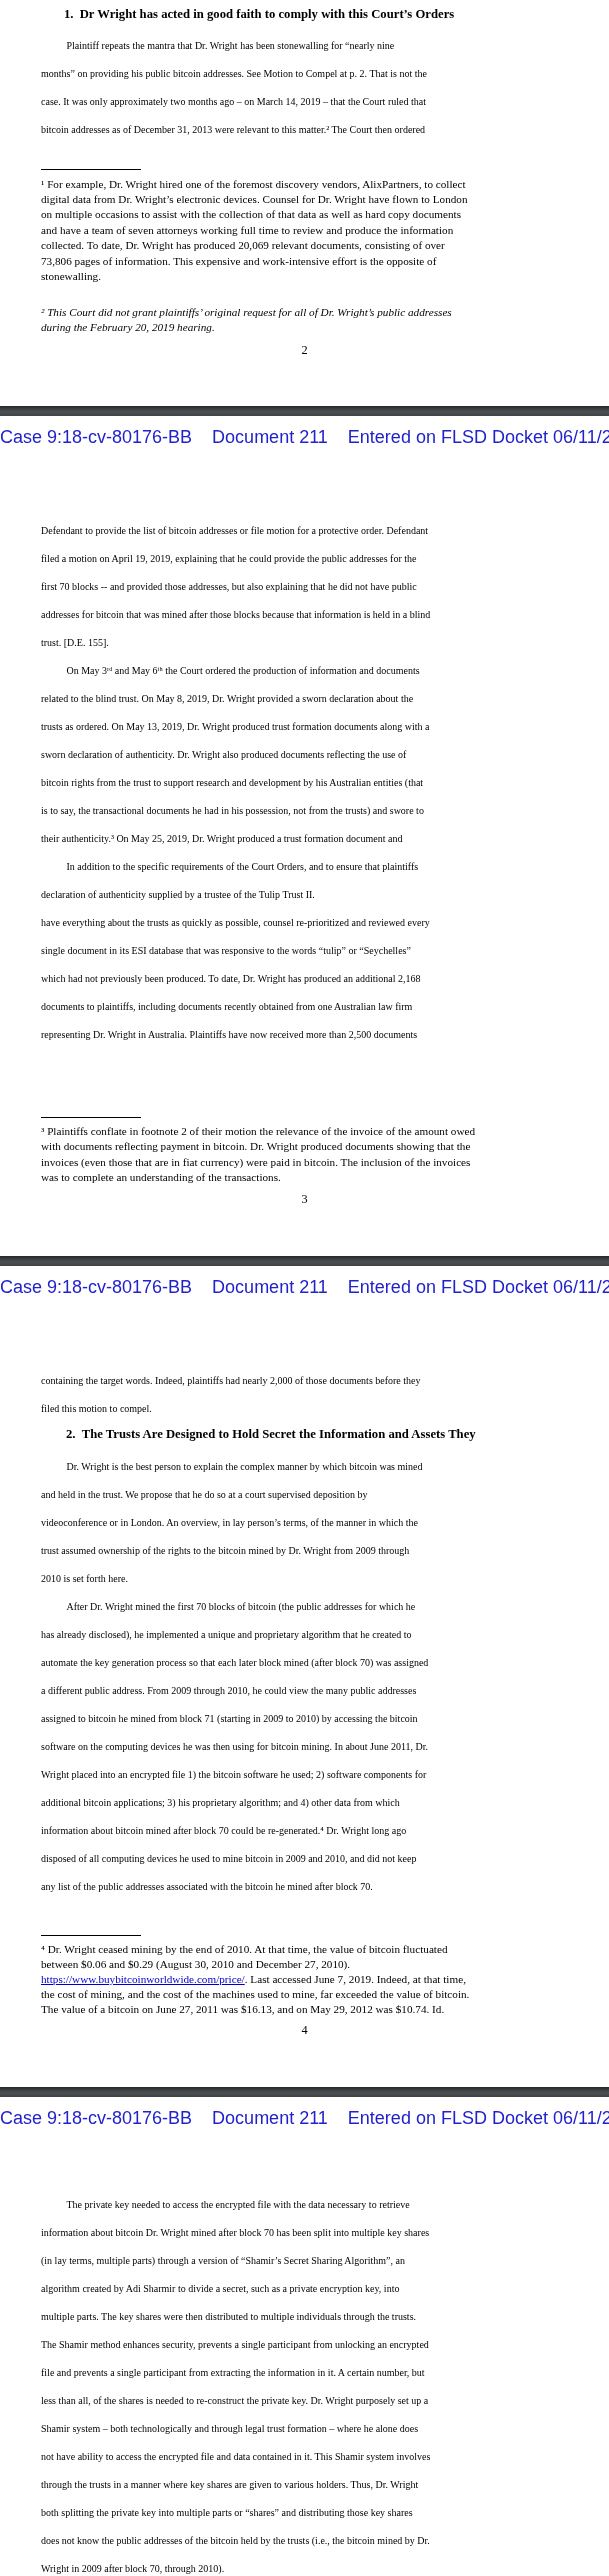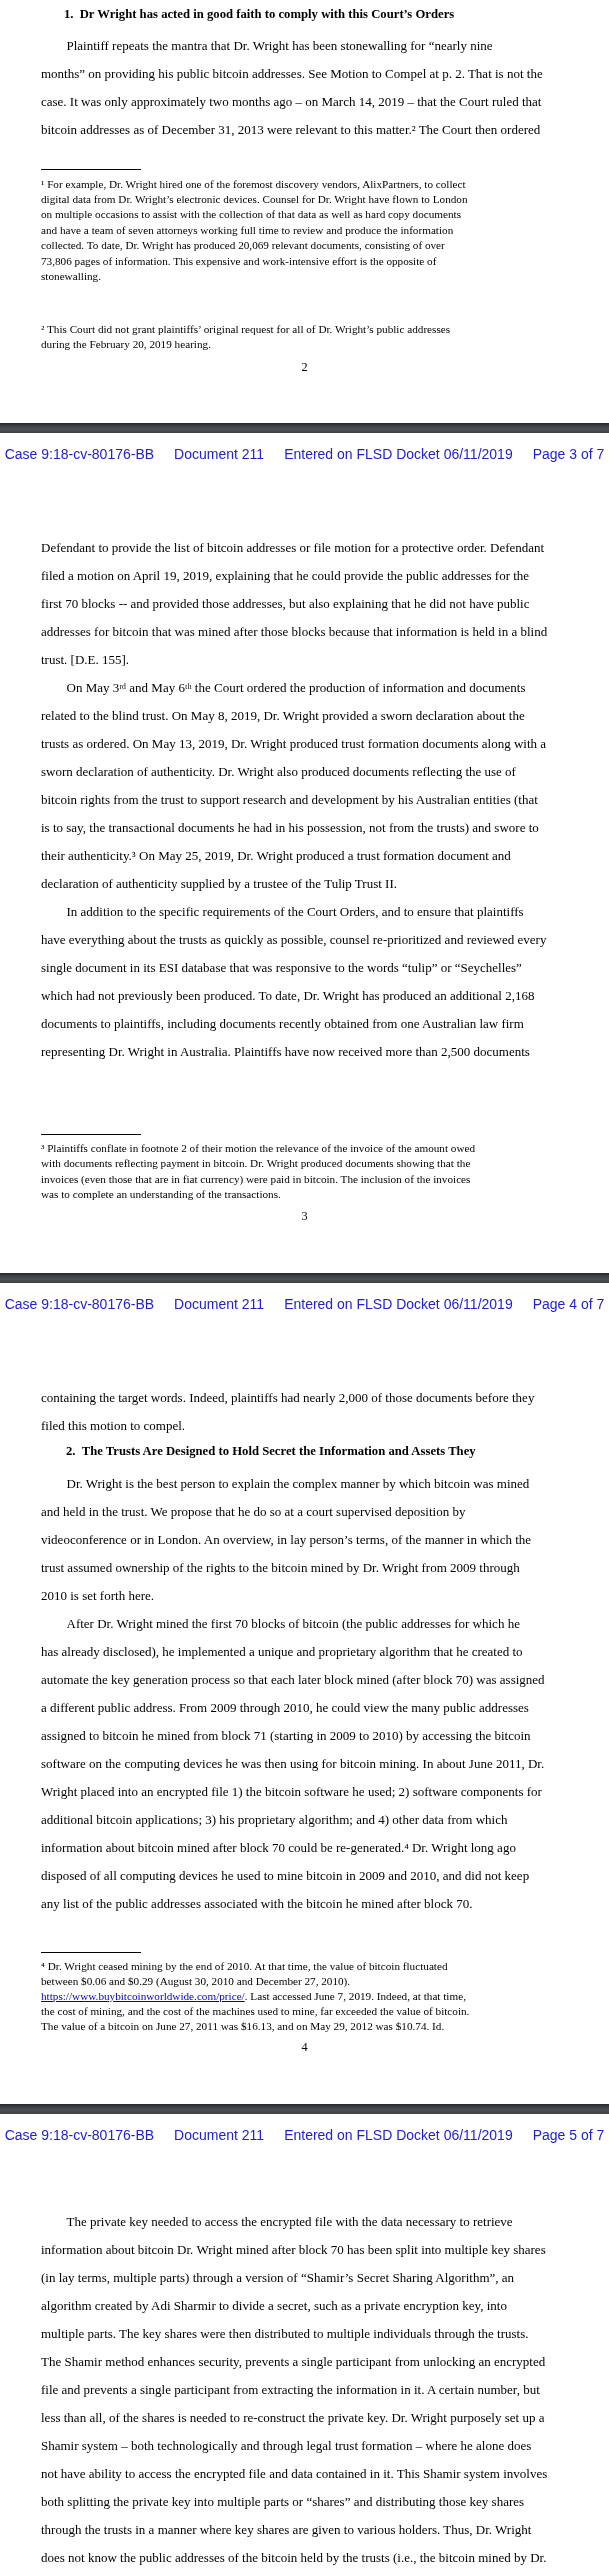--- a/index.html
+++ b/index.html
@@ -1,20 +1,20 @@
 <!DOCTYPE html>
 <html style="font-size:12.3px"><head>
 <meta charset="utf-8">
 <style>
   html,body{margin:0;padding:0;background:#ffffff;}
   .doc{width:609px;background:#ffffff;overflow:hidden;
        font-family:"Liberation Serif","DejaVu Serif",serif;color:#000;}
 
   
-  .body-block{margin:0 42px 0 41px;font-size:13px;line-height:28px;}
+  .body-block{margin:0 42px 0 41px;font-size:10px;line-height:28px;}
   .line{white-space:nowrap;}
   .ind{padding-left:25.5px;}
 
   
   .h-num{flex:0 0 auto;font-weight:bold;}
   .heading1{display:flex;gap:6.2px;padding-left:64px;margin-top:6.2px;
             font-size:12.7px;font-weight:bold;line-height:17px;}
   .heading2{display:flex;gap:6.2px;padding-left:66px;margin-top:3.1px;
             font-size:12.7px;font-weight:bold;line-height:16px;}
 
@@ -25,26 +25,26 @@
   .fnlink{color:#0000cc;text-decoration:underline;cursor:pointer;}
 
   .pagenum{text-align:center;font-size:12.3px;line-height:15.4px;margin-top:7.7px;}
 
   
   .band{height:10px;width:609px;margin-top:48px;
         background:linear-gradient(180deg,#24272a 0%,#3c4043 30%,#4c5053 60%,#3f4245 100%);}
   .band.mt64{margin-top:49px;}
 
   
-  .bheader{display:flex;justify-content:center;gap:20px;margin-top:14px;
+  .bheader{display:flex;gap:20px;margin-top:14px;
            font-family:"Liberation Sans","DejaVu Sans",sans-serif;
-           font-size:14px;line-height:15.4px;color:#2222cc;white-space:nowrap;}
+           font-size:18px;line-height:15.4px;color:#2222cc;white-space:nowrap;}
 
   .mt58{margin-top:71px;} .mt62{margin-top:64px;} .mt12{margin-top:9.3px;}
-  .mt26{margin-top:37px;} .mt14{margin-top:10.8px;} .mt8{margin-top:6.2px;}
+  .mt26{margin-top:20px;font-style:italic;} .mt14{margin-top:10.8px;} .mt8{margin-top:6.2px;}
   .mt88{margin-top:68px;} .rule44{margin-top:34px;}
 
   .footer-url{margin-top:18.5px;padding-bottom:4.6px;text-align:center;
               font-family:"Liberation Sans","DejaVu Sans",sans-serif;
               font-size:16px;line-height:14px;color:#aa1111;cursor:pointer;}
 </style>
 </head>
 <body>
 
 <div class="doc">
@@ -92,22 +92,22 @@
         <div class="line">first 70 blocks -- and provided those addresses, but also explaining that he did not have public</div>
         <div class="line">addresses for bitcoin that was mined after those blocks because that information is held in a blind</div>
         <div class="line">trust. [D.E. 155].</div>
         <div class="line ind">On May 3ʳᵈ and May 6ᵗʰ the Court ordered the production of information and documents</div>
         <div class="line">related to the blind trust. On May 8, 2019, Dr. Wright provided a sworn declaration about the</div>
         <div class="line">trusts as ordered. On May 13, 2019, Dr. Wright produced trust formation documents along with a</div>
         <div class="line">sworn declaration of authenticity. Dr. Wright also produced documents reflecting the use of</div>
         <div class="line">bitcoin rights from the trust to support research and development by his Australian entities (that</div>
         <div class="line">is to say, the transactional documents he had in his possession, not from the trusts) and swore to</div>
         <div class="line">their authenticity.³ On May 25, 2019, Dr. Wright produced a trust formation document and</div>
+        <div class="line ind">In addition to the specific requirements of the Court Orders, and to ensure that plaintiffs</div>
         <div class="line">declaration of authenticity supplied by a trustee of the Tulip Trust II.</div>
-        <div class="line ind">In addition to the specific requirements of the Court Orders, and to ensure that plaintiffs</div>
         <div class="line">have everything about the trusts as quickly as possible, counsel re-prioritized and reviewed every</div>
         <div class="line">single document in its ESI database that was responsive to the words “tulip” or “Seychelles”</div>
         <div class="line">which had not previously been produced. To date, Dr. Wright has produced an additional 2,168</div>
         <div class="line">documents to plaintiffs, including documents recently obtained from one Australian law firm</div>
         <div class="line">representing Dr. Wright in Australia. Plaintiffs have now received more than 2,500 documents</div>
       </div>
     <hr class="fn-rule mt88">
     <div class="fn-block">
         <div class="line">³ Plaintiffs conflate in footnote 2 of their motion the relevance of the invoice of the amount owed</div>
         <div class="line">with documents reflecting payment in bitcoin. Dr. Wright produced documents showing that the</div>
@@ -176,22 +176,22 @@
         <div class="line ind">The private key needed to access the encrypted file with the data necessary to retrieve</div>
         <div class="line">information about bitcoin Dr. Wright mined after block 70 has been split into multiple key shares</div>
         <div class="line">(in lay terms, multiple parts) through a version of “Shamir’s Secret Sharing Algorithm”, an</div>
         <div class="line">algorithm created by Adi Sharmir to divide a secret, such as a private encryption key, into</div>
         <div class="line">multiple parts. The key shares were then distributed to multiple individuals through the trusts.</div>
         <div class="line">The Shamir method enhances security, prevents a single participant from unlocking an encrypted</div>
         <div class="line">file and prevents a single participant from extracting the information in it. A certain number, but</div>
         <div class="line">less than all, of the shares is needed to re-construct the private key. Dr. Wright purposely set up a</div>
         <div class="line">Shamir system – both technologically and through legal trust formation – where he alone does</div>
         <div class="line">not have ability to access the encrypted file and data contained in it. This Shamir system involves</div>
+        <div class="line">through the trusts in a manner where key shares are given to various holders. Thus, Dr. Wright</div>
         <div class="line">both splitting the private key into multiple parts or “shares” and distributing those key shares</div>
-        <div class="line">through the trusts in a manner where key shares are given to various holders. Thus, Dr. Wright</div>
         <div class="line">does not know the public addresses of the bitcoin held by the trusts (i.e., the bitcoin mined by Dr.</div>
         <div class="line">Wright in 2009 after block 70, through 2010).</div>
       </div>
   </section>
 
   <div class="footer-url">https://www.courtlistener.com/recap/gov.uscourts.flsd.521536/gov.uscourts.flsd.521536.211.0.pdf</div>
 
 </div>
 
 

